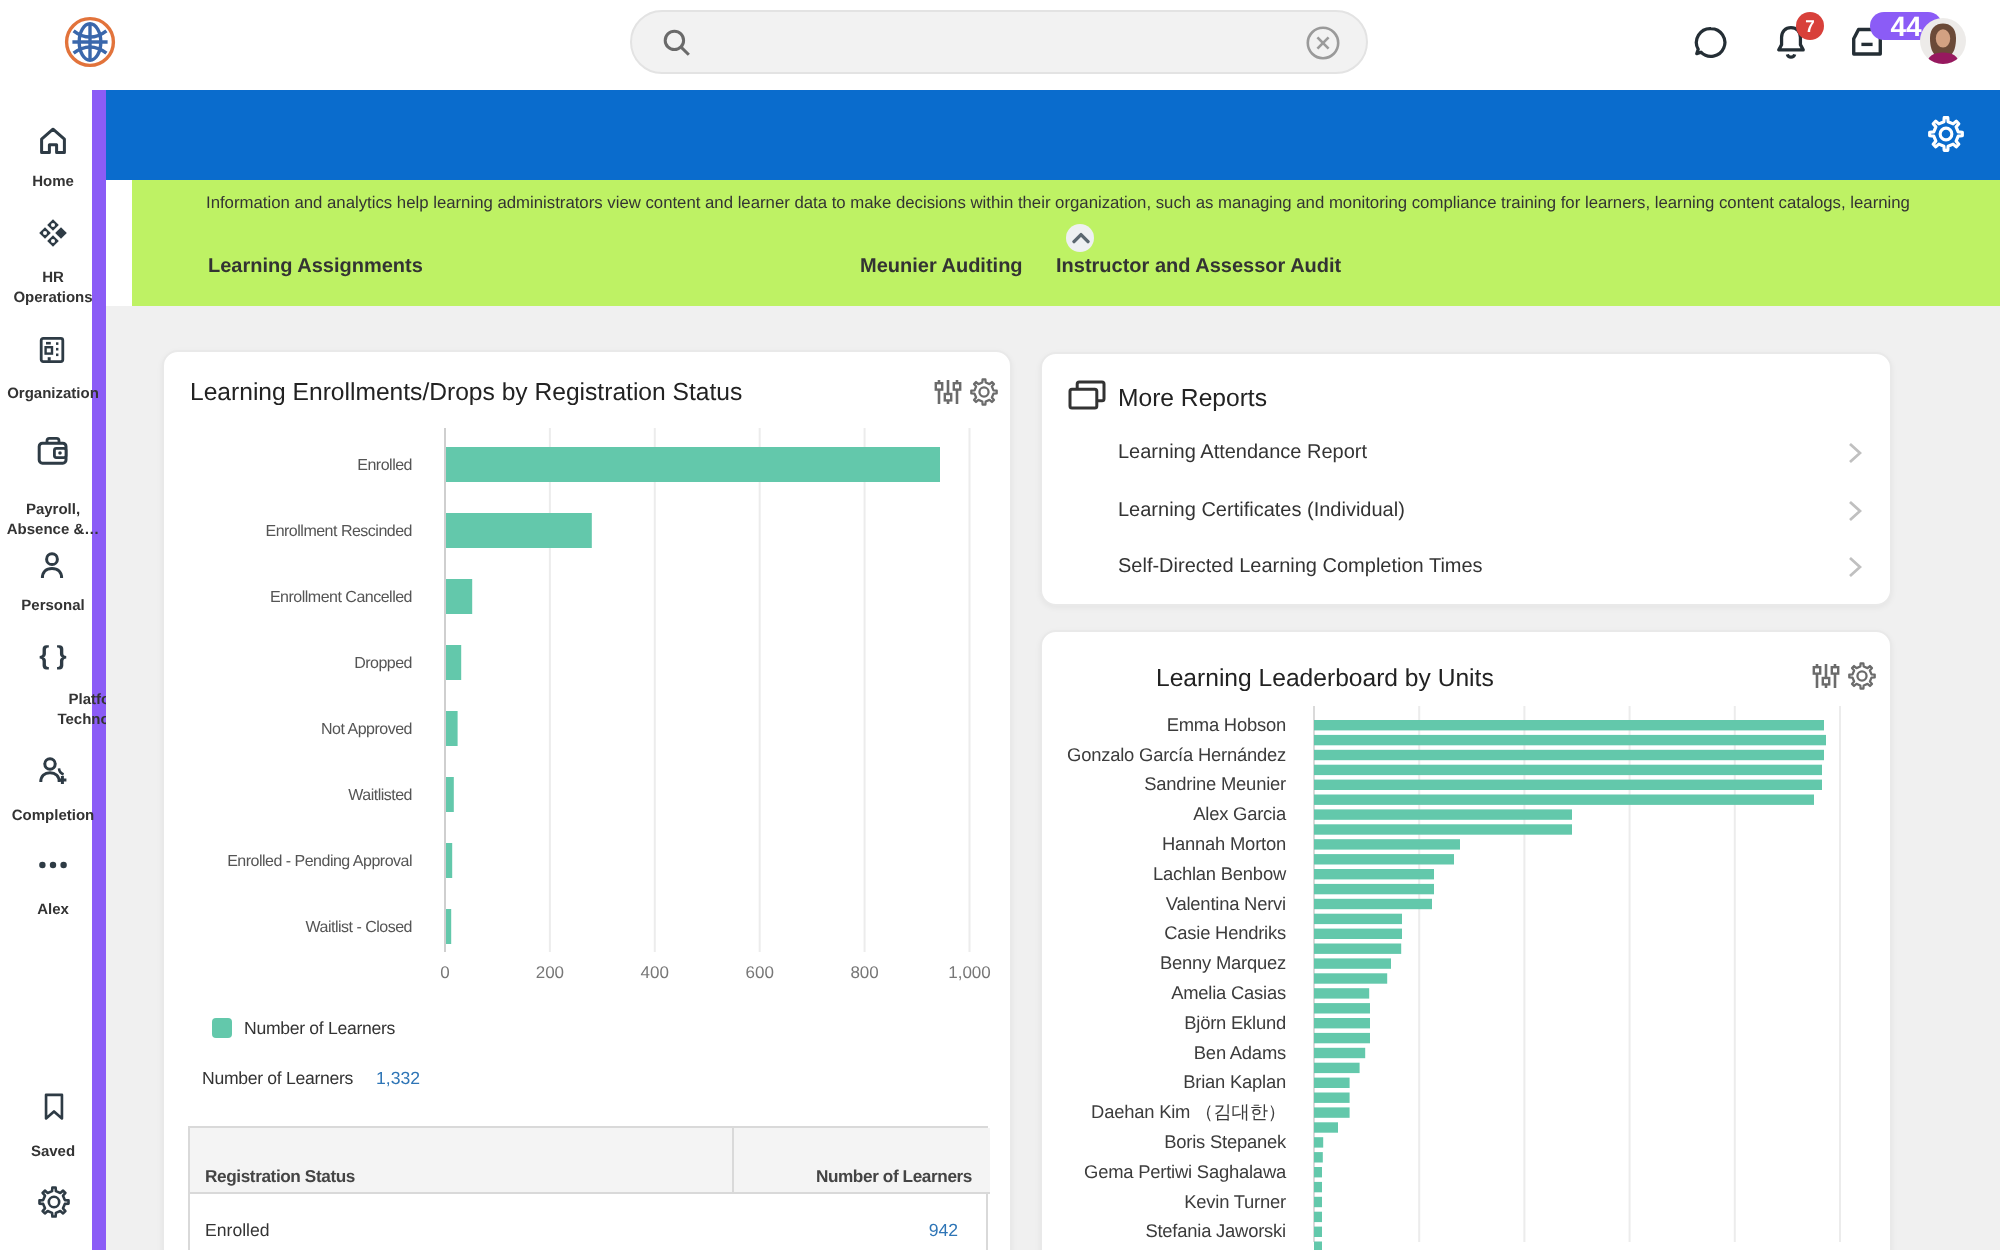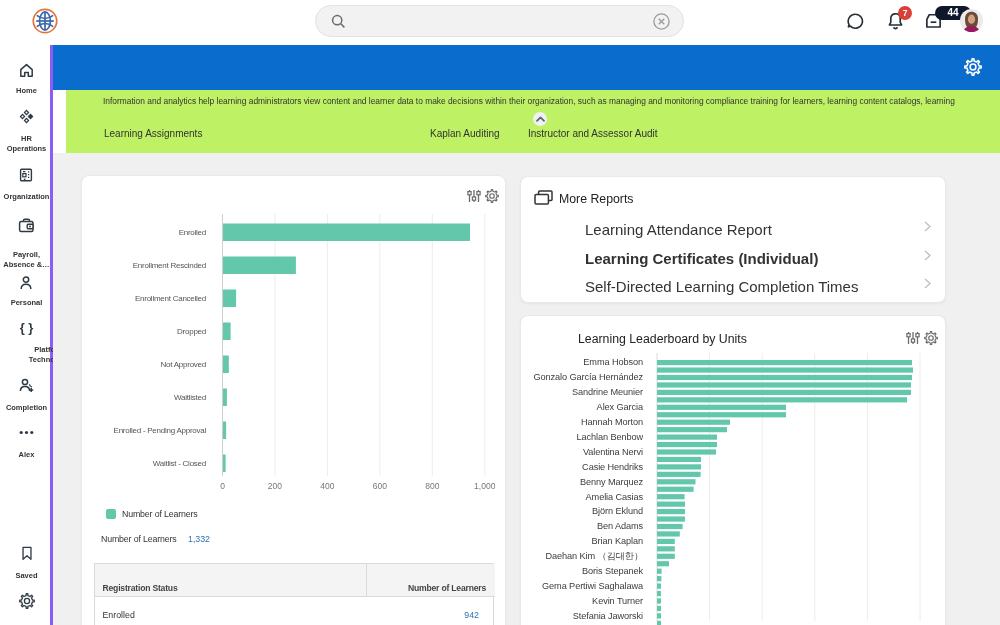--- a/index.html
+++ b/index.html
@@ -1,34 +1,34 @@
 <!DOCTYPE html>
 <html><head>
 <meta charset="utf-8">
 <style>
   * { margin:0; padding:0; box-sizing:border-box; }
   html,body { width:1000px; height:625px; overflow:hidden; font-family:"Liberation Sans", sans-serif; background:#fff; }
   .abs { position:absolute; }
   #topbar { position:absolute; left:0; top:0; width:1000px; height:45px; background:#fff; }
   #search { position:absolute; left:315px; top:5px; width:369px; height:32px; background:#f2f2f2; border:1px solid #e3e3e3; border-radius:16px; }
-  #sidebar { position:absolute; left:0; top:45px; width:53px; height:580px; background:#fff; border-right:3px solid #8b5cf6; }
+  #sidebar { position:absolute; left:0; top:45px; width:53px; height:580px; background:#fff; border-right:7px solid #8b5cf6; }
   .sblabel { position:absolute; width:53px; text-align:center; font-size:7.5px; font-weight:bold; color:#333; line-height:10px; }
   #blueband { position:absolute; left:53px; top:45px; width:947px; height:45px; background:#0a6ccd; }
   #bluetitle { position:absolute; left:25px; top:14px; color:#fff; font-size:15.7px; font-weight:bold; }
   #descrow { position:absolute; left:66px; top:90px; width:947px; height:77px; background:#bef264; }
   #desc { position:absolute; left:37px; top:6px; width:900px; font-size:8.4px; color:#333; }
-  .tab { position:absolute; top:38px; font-size:10px; font-weight:normal; color:#333; }
+  .tab { position:absolute; top:38px; font-size:10px; font-weight:bold; color:#333; }
   #activetab { position:absolute; left:153px; top:31px; width:198px; height:29px; border:1.5px solid #0875e1; border-radius:4px; color:#0875e1; font-size:10px; font-weight:bold; text-align:center; line-height:27px; }
   #content { position:absolute; left:53px; top:153px; width:947px; height:472px; background:#f0f0f0; }
   .card { position:absolute; background:#fff; border:1px solid #e9e9e9; border-radius:8px; box-shadow:0 1px 3px rgba(0,0,0,0.05); }
   .cardtitle { position:absolute; font-size:12.3px; color:#222; }
   #card1 { left:28px; top:22px; width:425px; height:470px; }
   #card2 { left:467px; top:23px; width:426px; height:127px; }
   #card3 { left:467px; top:162px; width:426px; height:350px; }
-  .rowlink { position:absolute; left:38px; font-size:15px; color:#333;margin-left:26px; }
+  .rowlink { position:absolute; left:38px; font-size:10px; color:#333; }
 </style>
 </head>
 <body>
 <div id="topbar">
   <svg class="abs" style="left:32px;top:8px;" width="26" height="26" viewBox="0 0 26 26">
     <circle cx="13" cy="13" r="11.7" fill="none" stroke="#e2733b" stroke-width="1.7"></circle>
     <g fill="none" stroke="#3a67ab" stroke-width="1.7">
       <line x1="13" y1="4" x2="13" y2="22"></line>
       <line x1="4.2" y1="13" x2="21.8" y2="13"></line>
       <ellipse cx="13" cy="13" rx="5.4" ry="9.1"></ellipse>
@@ -52,21 +52,21 @@
   </svg>
   <svg class="abs" style="left:887px;top:12px;" width="17" height="18" viewBox="0 0 22 23">
     <path d="M11,2.2 C7.3,2.2 4.9,4.9 4.9,8.6 L4.9,13.2 L3.1,16.6 L18.9,16.6 L17.1,13.2 L17.1,8.6 C17.1,4.9 14.7,2.2 11,2.2 Z" fill="none" stroke="#242e35" stroke-width="2.1" stroke-linejoin="round"></path>
     <path d="M8.6,19.5 a2.5,2.5 0 0 0 4.8,0" fill="none" stroke="#242e35" stroke-width="2.1"></path>
   </svg>
   <div class="abs" style="left:898px;top:6px;width:14px;height:14px;border-radius:7px;background:#d8403a;color:#fff;font-size:8.5px;font-weight:bold;text-align:center;line-height:14px;">7</div>
   <svg class="abs" style="left:925px;top:13px;" width="17" height="16" viewBox="0 0 21 20">
     <path d="M5.2,2.2 L15.8,2.2 L18.8,8 L18.8,17.5 L2.2,17.5 L2.2,8 Z" fill="none" stroke="#242e35" stroke-width="2.1" stroke-linejoin="round"></path>
     <line x1="7" y1="11.5" x2="14" y2="11.5" stroke="#242e35" stroke-width="2.1"></line>
   </svg>
-  <div class="abs" style="left:935px;top:6px;width:36px;height:14px;border-radius:7px;background:#0f172a;color:#fff;font-size:10px;font-weight:bold;text-align:center;line-height:14px;">44</div>
+  <div class="abs" style="left:935px;top:6px;width:36px;height:14px;border-radius:7px;background:#8b5cf6;color:#fff;font-size:14px;font-weight:bold;text-align:center;line-height:14px;">44</div>
   <svg class="abs" style="left:960px;top:9px;" width="23" height="23" viewBox="0 0 23 23">
     <defs>
         <clipPath id="avclip">
           <circle cx="11.5" cy="11.5" r="11.5"></circle>
         </clipPath>
       </defs>
     <g clip-path="url(#avclip)">
       <rect width="23" height="23" fill="#edebe9"></rect>
       <path d="M5,10 C5,5 8,2.8 11.5,2.8 C15,2.8 18,5 18,10 C18,14.5 17,17 15.5,18.5 L7.5,18.5 C6,17 5,14.5 5,10 Z" fill="#6b4a38"></path>
       <ellipse cx="11.5" cy="10.2" rx="3.6" ry="4.6" fill="#d3a182"></ellipse>
@@ -140,29 +140,30 @@
 </div>
 <div id="blueband">
   <svg class="abs" style="left:911px;top:13px;" width="18" height="18" viewBox="0 0 16 16">
     <path d="M7.05,2.58 L7.20,0.74 L8.80,0.74 L8.95,2.58 L11.16,3.50 L12.56,2.30 L13.70,3.44 L12.50,4.84 L13.42,7.05 L15.26,7.20 L15.26,8.80 L13.42,8.95 L12.50,11.16 L13.70,12.56 L12.56,13.70 L11.16,12.50 L8.95,13.42 L8.80,15.26 L7.20,15.26 L7.05,13.42 L4.84,12.50 L3.44,13.70 L2.30,12.56 L3.50,11.16 L2.58,8.95 L0.74,8.80 L0.74,7.20 L2.58,7.05 L3.50,4.84 L2.30,3.44 L3.44,2.30 L4.84,3.50 Z" fill="none" stroke="#fff" stroke-width="1.4" stroke-linejoin="round"></path>
     <circle cx="8" cy="8" r="2.6" fill="none" stroke="#fff" stroke-width="1.4"></circle>
   </svg>
 </div>
 <div id="descrow">
   <div id="desc">Information and analytics help learning administrators view content and learner data to make decisions within their organization, such as managing and monitoring compliance training for learners, learning content catalogs, learning</div>
   <div class="tab" style="left:38px;">Learning Assignments</div>
-  <div class="tab" style="left:364px;">Kaplan Auditing</div>
+  <div class="tab" style="left:364px;">Meunier Auditing</div>
   <div class="tab" style="left:462px;">Instructor and Assessor Audit</div>
   <div class="abs" style="left:467px;top:22px;width:14px;height:14px;border-radius:7px;background:#eef0f2;"></div>
   <svg class="abs" style="left:470px;top:26px;" width="9" height="6" viewBox="0 0 9 6">
     <path d="M1,4.8 L4.5,1.3 L8,4.8" fill="none" stroke="#5b6770" stroke-width="1.7" stroke-linecap="round" stroke-linejoin="round"></path>
   </svg>
 </div>
 <div id="content">
   <div class="card" id="card1">
+    <div class="cardtitle" style="left:13px;top:13px;">Learning Enrollments/Drops by Registration Status</div>
     <svg class="abs" style="left:385px;top:13px;" width="14" height="14" viewBox="0 0 14 14">
       <g stroke="#6b6b6b" stroke-width="1.3" fill="none">
         <line x1="2.5" y1="1" x2="2.5" y2="13"></line>
           <line x1="7" y1="1" x2="7" y2="13"></line>
           <line x1="11.5" y1="1" x2="11.5" y2="13"></line>
       </g>
       <rect x="0.9" y="2.6" width="3.2" height="3.2" fill="#fff" stroke="#6b6b6b" stroke-width="1.2"></rect>
       <rect x="5.4" y="8" width="3.2" height="3.2" fill="#fff" stroke="#6b6b6b" stroke-width="1.2"></rect>
       <rect x="9.9" y="2.6" width="3.2" height="3.2" fill="#fff" stroke="#6b6b6b" stroke-width="1.2"></rect>
     </svg>
@@ -221,21 +222,21 @@
       <div class="abs" style="right:14px;top:46px;font-size:8.8px;color:#2e75b6;">942</div>
     </div>
   </div>
   <div class="card" id="card2">
     <svg class="abs" style="left:13px;top:13px;" width="19" height="18" viewBox="0 0 19 18">
       <rect x="4.6" y="1" width="13.4" height="9.4" rx="1" fill="none" stroke="#333" stroke-width="1.5"></rect>
       <rect x="1" y="4.6" width="13.4" height="9.4" rx="1" fill="#fff" stroke="#333" stroke-width="1.5"></rect>
     </svg>
     <div class="cardtitle" style="left:38px;top:15px;">More Reports</div>
     <div class="rowlink" style="top:44px;">Learning Attendance Report</div>
-    <div class="rowlink" style="top:73px;font-weight:bold;">Learning Certificates (Individual)</div>
+    <div class="rowlink" style="top:73px;">Learning Certificates (Individual)</div>
     <div class="rowlink" style="top:101px;">Self-Directed Learning Completion Times</div>
     <svg class="abs" style="left:403px;top:44px;" width="7" height="11" viewBox="0 0 7 11">
         <path d="M1,1 L6,5.5 L1,10" fill="none" stroke="#c0c0c0" stroke-width="1.4"></path>
       </svg>
     <svg class="abs" style="left:403px;top:73px;" width="7" height="11" viewBox="0 0 7 11">
         <path d="M1,1 L6,5.5 L1,10" fill="none" stroke="#c0c0c0" stroke-width="1.4"></path>
       </svg>
     <svg class="abs" style="left:403px;top:101px;" width="7" height="11" viewBox="0 0 7 11">
         <path d="M1,1 L6,5.5 L1,10" fill="none" stroke="#c0c0c0" stroke-width="1.4"></path>
       </svg>

